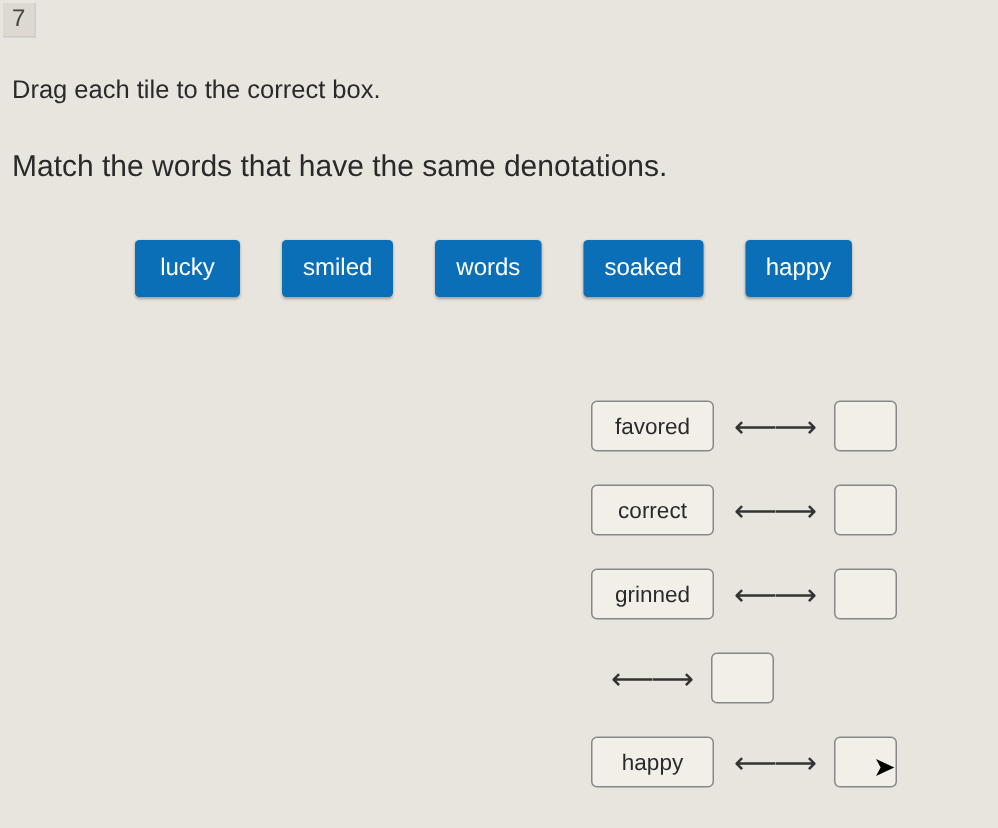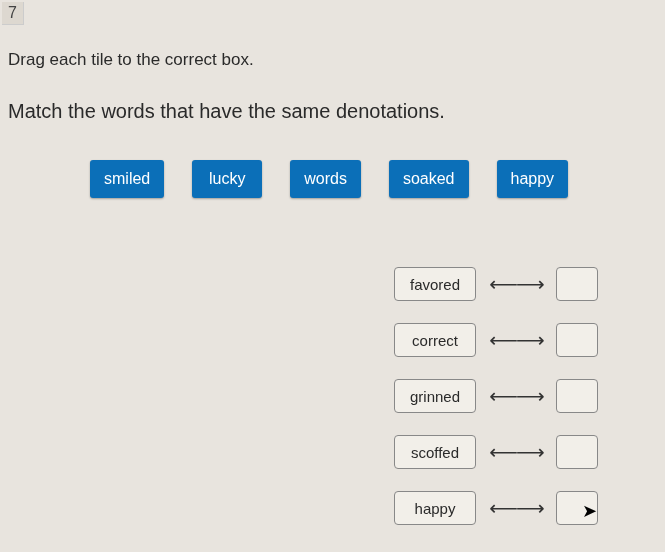--- a/index.html
+++ b/index.html
@@ -105,22 +105,22 @@
 </style>
 </head>
 <body>
 
 <div class="qnum">7</div>
 
 <div class="instruction">Drag each tile to the correct box.</div>
 <div class="subinstruction">Match the words that have the same denotations.</div>
 
 <div class="tiles-row">
+  <div class="tile">lucky</div>
   <div class="tile">smiled</div>
-  <div class="tile">lucky</div>
   <div class="tile">words</div>
   <div class="tile">soaked</div>
   <div class="tile">happy</div>
 </div>
 
 <div class="match-area">
   <div class="match-row">
     <div class="word-box">favored</div>
     <div class="arrow">⟵⟶</div>
     <div class="drop-box"></div>
@@ -129,21 +129,20 @@
     <div class="word-box">correct</div>
     <div class="arrow">⟵⟶</div>
     <div class="drop-box"></div>
   </div>
   <div class="match-row">
     <div class="word-box">grinned</div>
     <div class="arrow">⟵⟶</div>
     <div class="drop-box"></div>
   </div>
   <div class="match-row">
-    <div class="word-box">scoffed</div>
     <div class="arrow">⟵⟶</div>
     <div class="drop-box"></div>
   </div>
   <div class="match-row">
     <div class="word-box">happy</div>
     <div class="arrow">⟵⟶</div>
     <div class="drop-box"></div>
   </div>
 </div>
 

